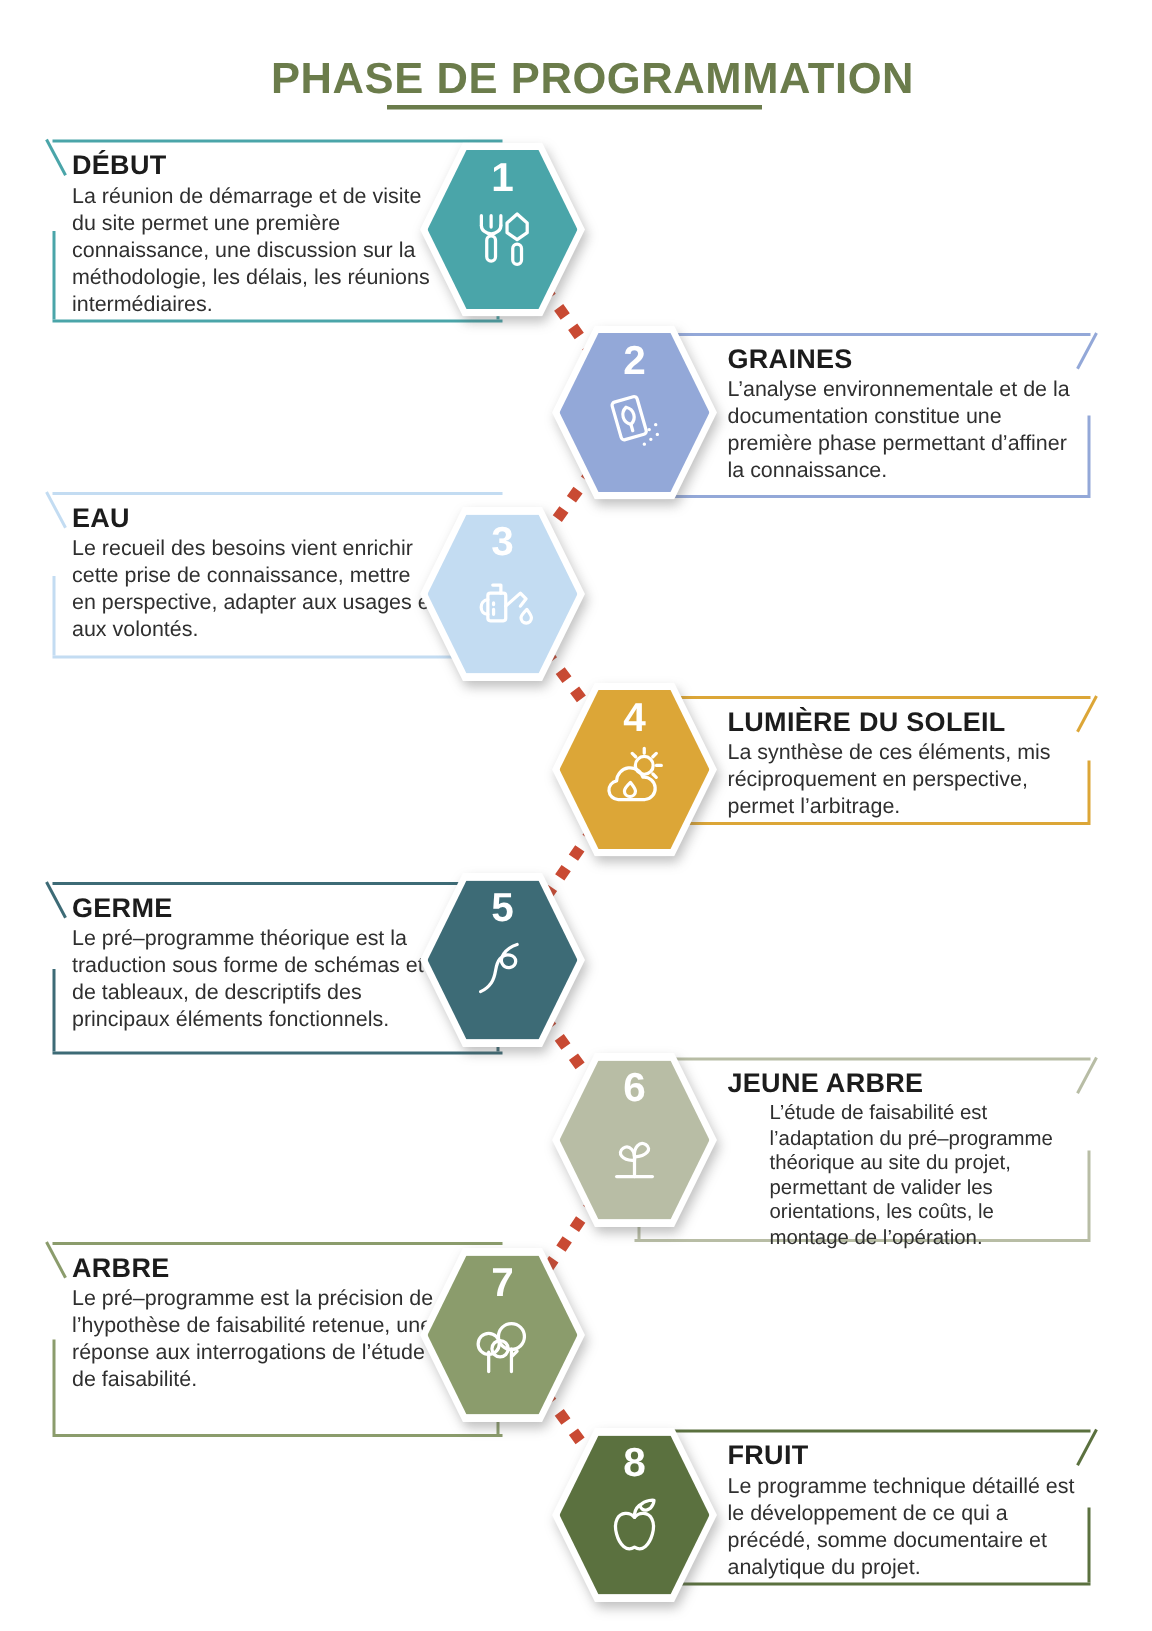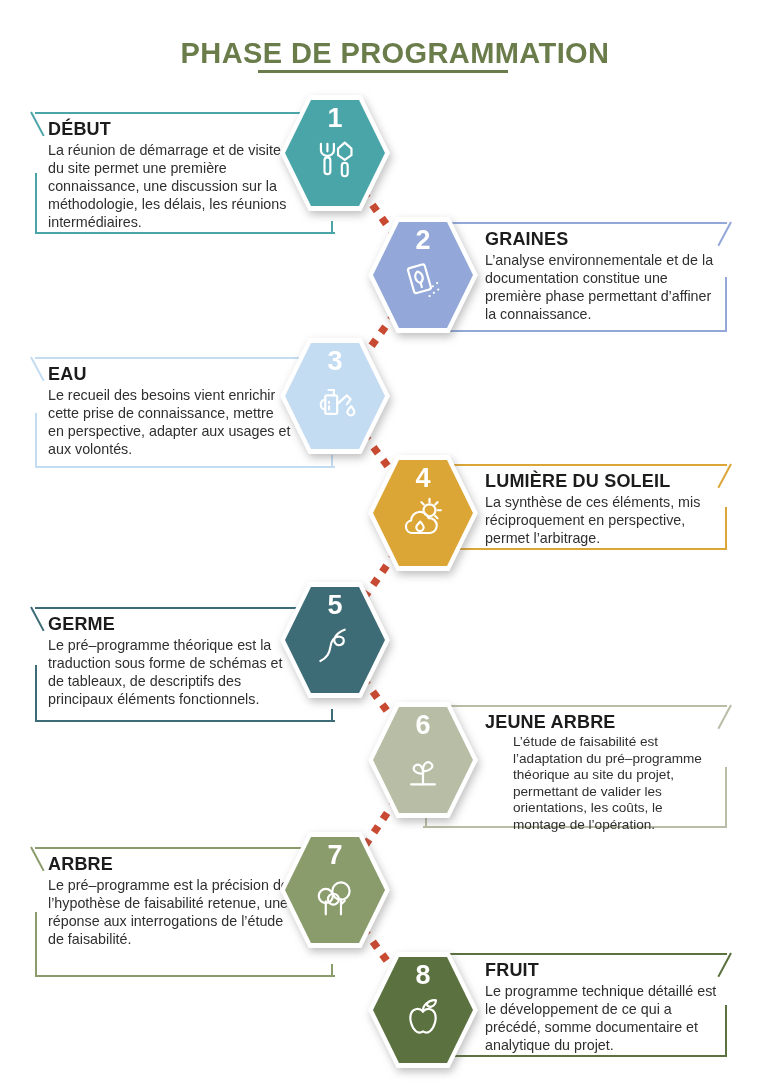--- a/index.html
+++ b/index.html
@@ -12,21 +12,21 @@
     background:var(--title,#6B7C4B);}
   
   .connectors{position:absolute;left:0;top:0;width:768px;height:1087px;z-index:1;}
   .connectors line{stroke:var(--connector,#C94A33);stroke-width:7.5;stroke-dasharray:7.5 8.5;}
   
   .step{position:absolute;inset:0;pointer-events:none;}
   .card{position:absolute;box-sizing:border-box;z-index:2;
     border-top:2px solid var(--c);border-bottom:2px solid var(--c);}
   .card h2{margin:2px 0 1px;font-size:18px;font-weight:700;color:#1c1c1c;letter-spacing:.2px;}
   .card p{margin:0;font-size:14.3px;line-height:1.26;color:#2f2f2f;}
-  .left  .card{padding:3px 42px 0 13px;margin-top:19px;}
+  .left  .card{padding:3px 42px 0 13px;}
   .right .card{padding:3px 8px 0 62px;}
   
   .card::before{content:"";position:absolute;top:-2px;width:2.2px;height:27px;background:var(--c);
     transform-origin:top center;}
   .left  .card::before{left:-5px;transform:rotate(-28deg);}
   .right .card::before{right:-5px;transform:rotate(28deg);}
   
   .card::after{content:"";position:absolute;top:50%;bottom:0;width:2px;background:var(--c);}
   .left  .card::after{left:0;}
   .right .card::after{right:0;}
@@ -44,21 +44,21 @@
   .hex-content{position:absolute;inset:0;display:flex;flex-direction:column;align-items:center;
     color:#fff;}
   .num{margin-top:10px;font-size:27px;font-weight:600;line-height:1;}
   .icon{width:52px;height:52px;margin-top:2px;}
   .icon *{stroke:#fff;fill:none;stroke-width:2;stroke-linecap:round;stroke-linejoin:round;}
   
   .s1 .card{left:35px; top:93px; width:300px;height:122px;}
   .s1 .hex {left:280px;top:95px;}
   .s2 .card{left:423px;top:222px;width:304px;height:110px;}
   .s2 .hex {left:368px;top:217px;}
-  .s3 .card{left:35px; top:338px;width:300px;height:111px;}
+  .s3 .card{left:35px; top:328px;width:300px;height:111px;}
   .s3 .hex {left:280px;top:338px;}
   .s4 .card{left:423px;top:464px;width:304px;height:86px;}
   .s4 .hex {left:368px;top:455px;}
   .s5 .card{left:35px; top:588px;width:300px;height:115px;}
   .s5 .hex {left:280px;top:582px;}
   .s6 .card{left:423px;top:705px;width:304px;height:123px;}
   .s6 .card p{font-size:13.6px;line-height:1.22;margin-left:28px;}
   .s6 .hex {left:368px;top:702px;}
   .s7 .card{left:35px; top:828px;width:300px;height:130px;}
   .s7 .hex {left:280px;top:832px;}

